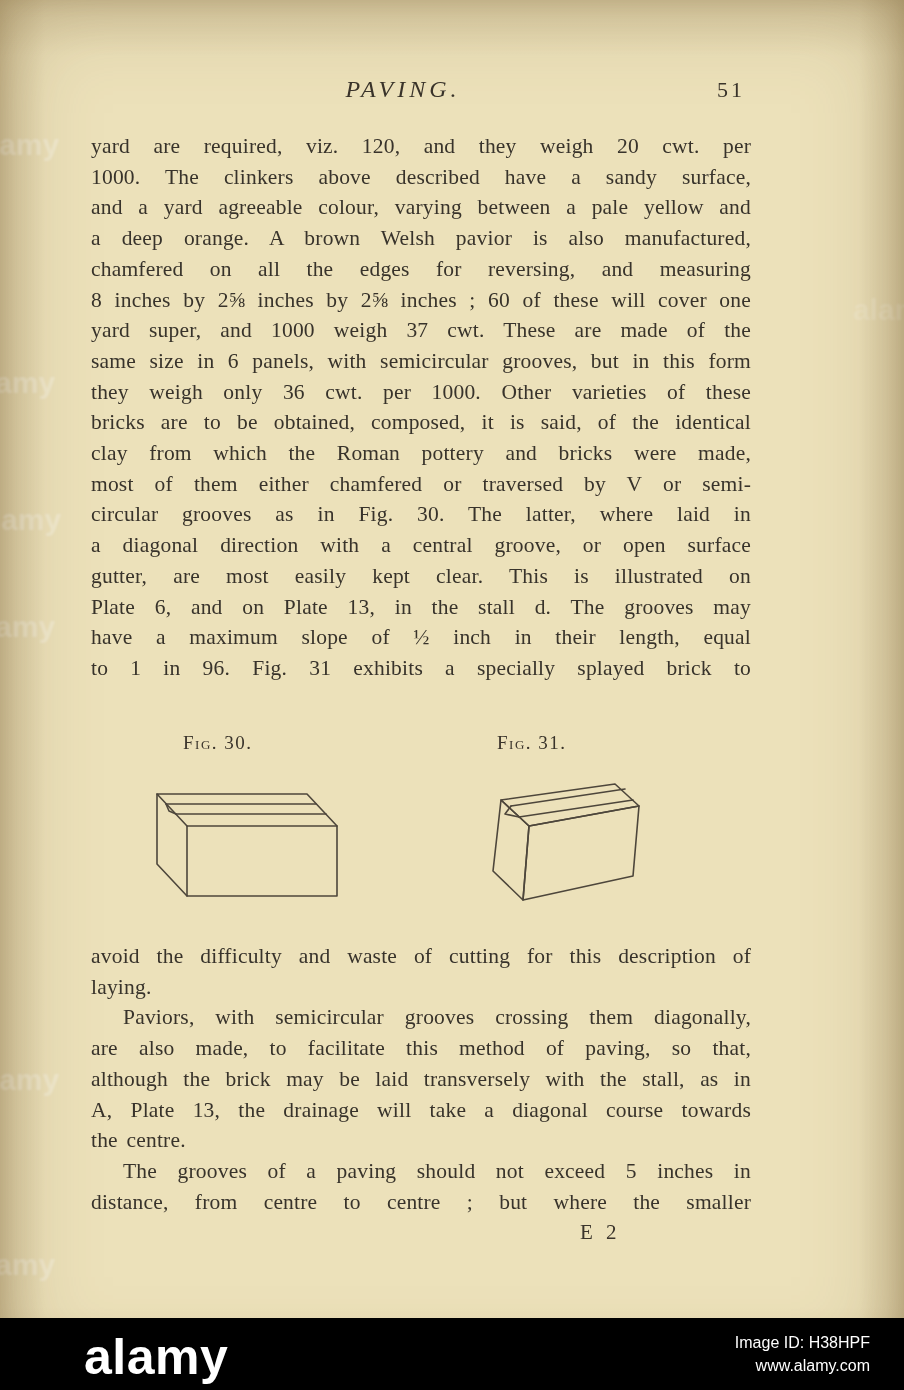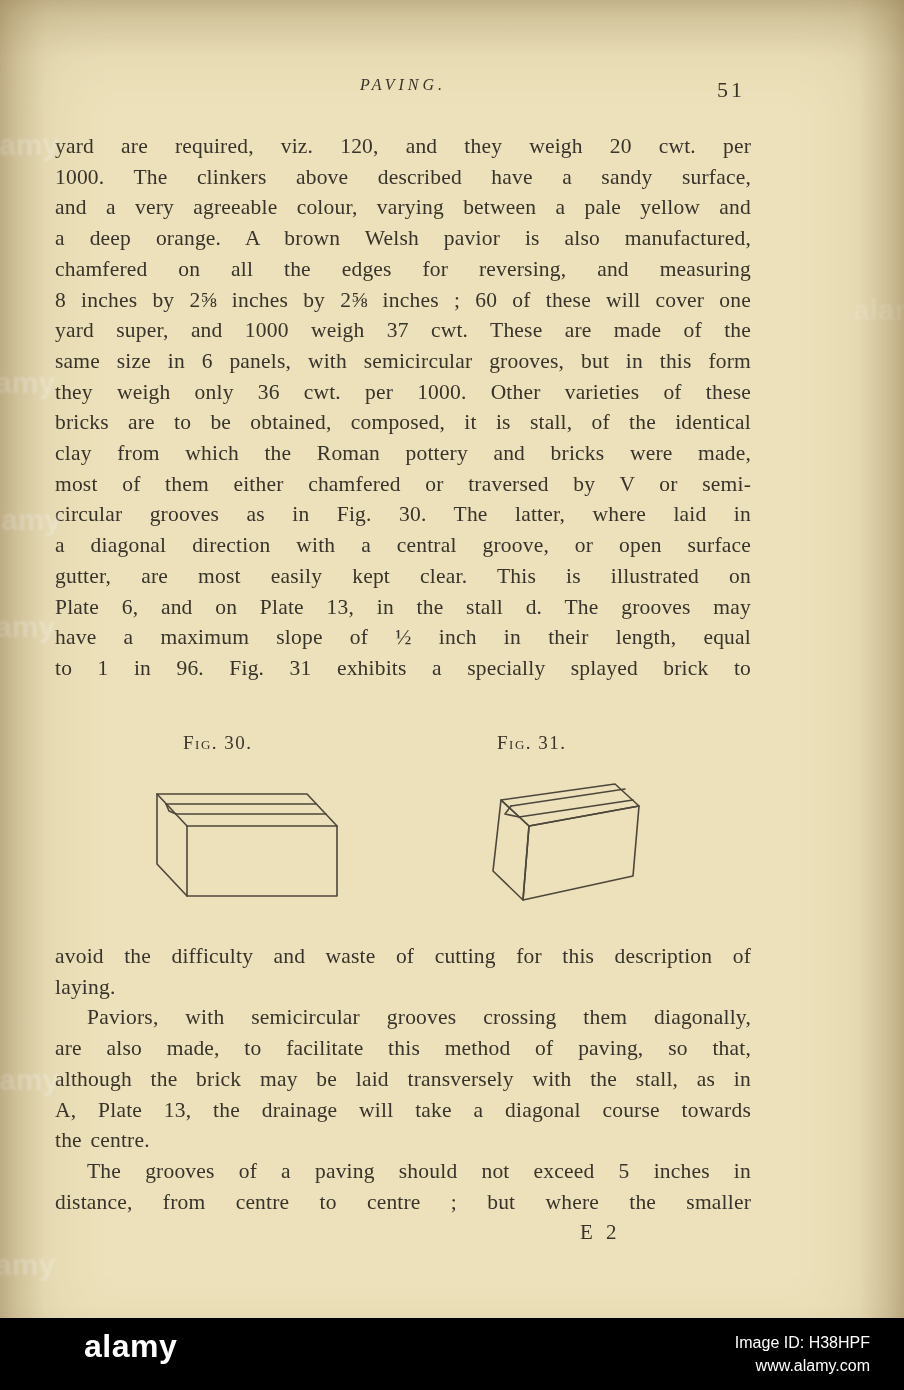--- a/index.html
+++ b/index.html
@@ -13,28 +13,28 @@
       linear-gradient(180deg, rgba(125,100,55,.14), rgba(125,100,55,0) 4%, rgba(125,100,55,0) 94%, rgba(125,100,55,.16)),
       #ece1ba;
     overflow:hidden;
   }
   .vignette {
     position:absolute; inset:0; pointer-events:none;
     box-shadow: inset 0 0 95px rgba(120,95,50,.38), inset 0 0 18px rgba(120,95,50,.18);
   }
 
   .header { position:absolute; top:76px; left:55px; width:696px; height:34px; color:#3a342b; }
-  .title  { position:absolute; left:0; right:0; text-align:center; font-style:italic; font-size:16px; letter-spacing:4px; }
+  .title  { position:absolute; left:0; right:0; text-align:center; font-style:italic; font-size:24px; letter-spacing:4px; }
   .pageno { position:absolute; right:6px; top:1px; font-size:22px; letter-spacing:3px; }
 
   .body { position:absolute; left:55px; width:696px; font-size:21.5px; line-height:30.7px;
           color:#38332b; letter-spacing:0.2px; word-spacing:3px; }
   .body1 { top:131px; }
   .body2 { top:941px; }
-  .tline { text-align:justify; text-align-last:justify; white-space:normal; }
+  .tline { text-align:justify; text-align-last:justify; white-space:normal;margin-left:36px; }
   .tline.last { text-align-last:left; }
   .tline.indent { text-indent:32px; }
 
   .figcap { position:absolute; width:130px; text-align:left; font-size:19px; color:#3a342b;
             font-variant:small-caps; letter-spacing:1.5px; }
   .figcap30 { left:183px; top:732px; }
   .figcap31 { left:497px; top:732px; }
 
   .fig { position:absolute; stroke:#4d463b; fill:none; stroke-width:1.6; stroke-linejoin:round; stroke-linecap:round; }
   .fig30 { left:152px; top:786px; width:190px; height:120px; }
@@ -47,45 +47,45 @@
   .m1 { top:128px;  left:-26px; }
   .m2 { top:366px;  left:-30px; }
   .m3 { top:503px;  left:-24px; }
   .m4 { top:610px;  left:-30px; }
   .m5 { top:1063px; left:-26px; }
   .m6 { top:1248px; left:-30px; }
   .m7 { top:293px;  right:-34px; color:rgba(255,255,255,.18); }
 
   .alamy-bar { position:absolute; left:0; right:0; bottom:0; height:72px; background:#000; color:#fff; }
   .alamy-logo { position:absolute; left:84px; top:10px; font-family:"Liberation Sans", sans-serif;
-                font-weight:bold; font-size:32px; letter-spacing:0.5px; }
+                font-weight:bold; font-size:50px; letter-spacing:0.5px; }
   .bar-right { position:absolute; right:34px; top:13px; text-align:right;
                font-family:"Liberation Sans", sans-serif; font-size:16px; line-height:23px; }
 </style>
 </head>
 <body>
 
 <div class="page">
 
   <div class="header">
     <span class="title">PAVING.</span>
     <span class="pageno">51</span>
   </div>
 
   <div class="body body1">
       <div class="tline">yard are required, viz. 120, and they weigh 20 cwt. per</div>
       <div class="tline">1000. The clinkers above described have a sandy surface,</div>
-      <div class="tline">and a very agreeable colour, varying between a pale yellow and</div>
+      <div class="tline">and a yard agreeable colour, varying between a pale yellow and</div>
       <div class="tline">a deep orange. A brown Welsh pavior is also manufactured,</div>
       <div class="tline">chamfered on all the edges for reversing, and measuring</div>
       <div class="tline">8 inches by 2⅝ inches by 2⅝ inches ; 60 of these will cover one</div>
       <div class="tline">yard super, and 1000 weigh 37 cwt. These are made of the</div>
       <div class="tline">same size in 6 panels, with semicircular grooves, but in this form</div>
       <div class="tline">they weigh only 36 cwt. per 1000. Other varieties of these</div>
-      <div class="tline">bricks are to be obtained, composed, it is stall, of the identical</div>
+      <div class="tline">bricks are to be obtained, composed, it is said, of the identical</div>
       <div class="tline">clay from which the Roman pottery and bricks were made,</div>
       <div class="tline">most of them either chamfered or traversed by V or semi-</div>
       <div class="tline">circular grooves as in Fig. 30. The latter, where laid in</div>
       <div class="tline">a diagonal direction with a central groove, or open surface</div>
       <div class="tline">gutter, are most easily kept clear. This is illustrated on</div>
       <div class="tline">Plate 6, and on Plate 13, in the stall d. The grooves may</div>
       <div class="tline">have a maximum slope of ½ inch in their length, equal</div>
       <div class="tline">to 1 in 96. Fig. 31 exhibits a specially splayed brick to</div>
     </div>
 

